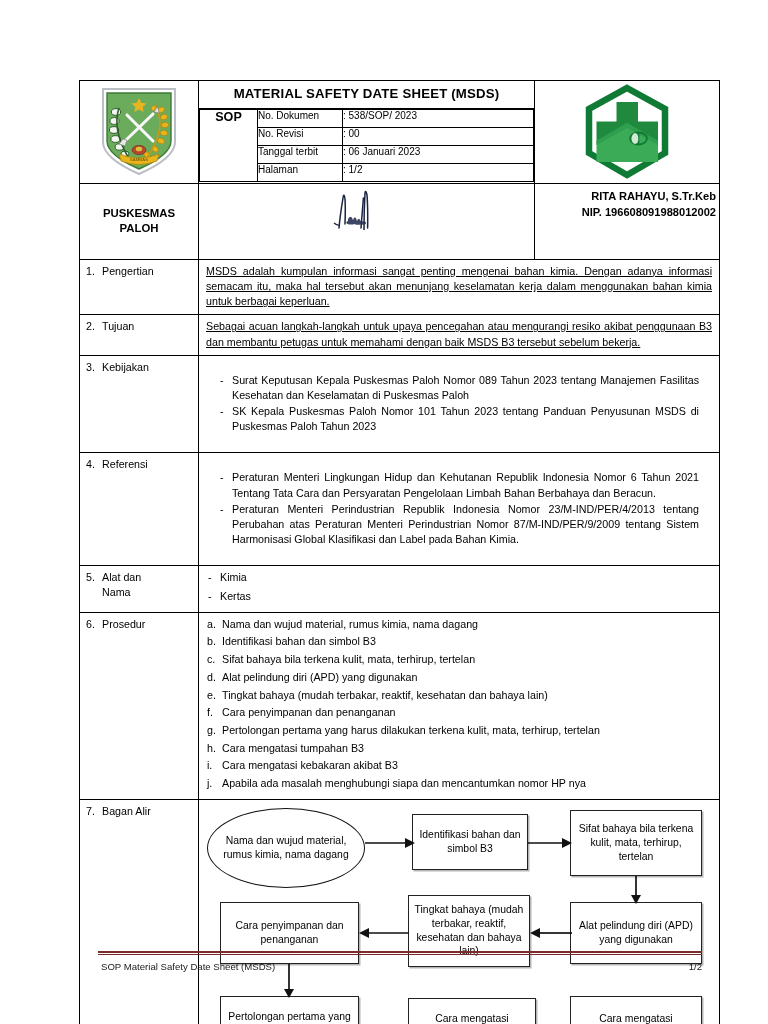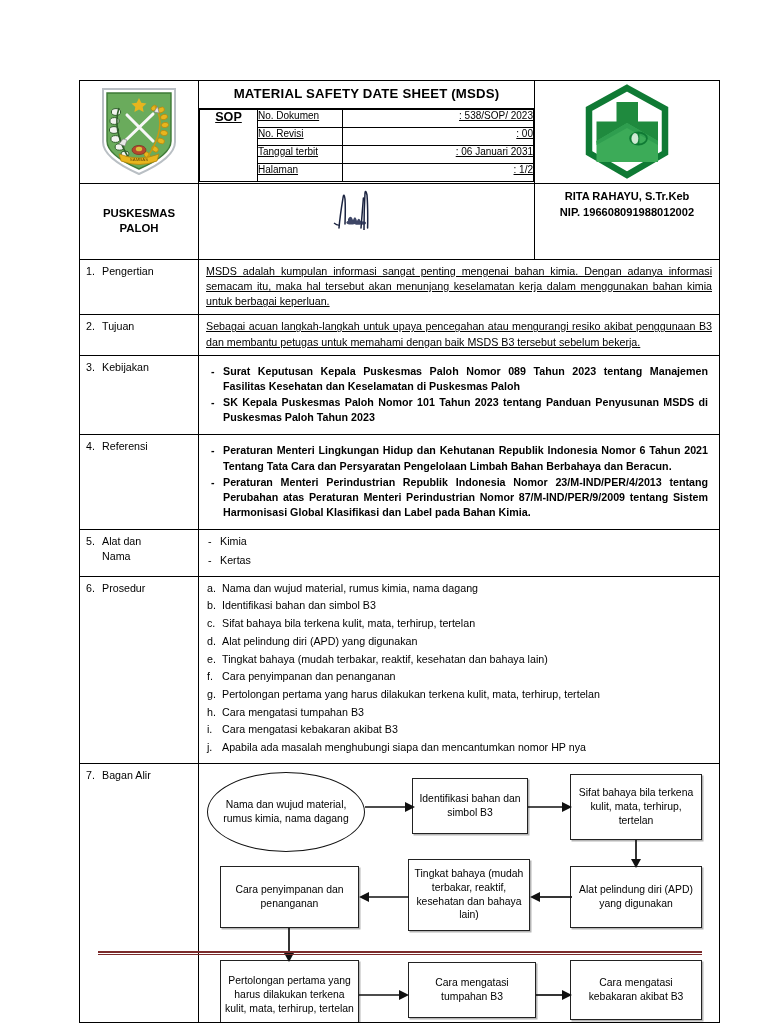--- a/index.html
+++ b/index.html
@@ -48,21 +48,20 @@
     letter-spacing: .2px;
     padding: 5px 2px 6px 2px !important;
   }
 
   
   .sop-wrap { padding: 0 !important; }
   table.sop-inner {
     width: 100%;
     border-collapse: collapse;
     table-layout: fixed;
-    text-decoration: underline;
   }
   table.sop-inner td {
     border: 1.1px solid #000;
     font-size: 10px;
     padding: 2px 4px 3px 5px;
     height: 18px;
     vertical-align: middle;
     line-height: 1.15;
   }
   table.sop-inner td.sop-label {
@@ -70,33 +69,33 @@
     border-left: none;
     border-top: none;
     border-bottom: none;
     text-align: center;
     font-weight: bold;
     font-size: 12.6px;
   }
   table.sop-inner td.k { width: 85px; }
   table.sop-inner tr:first-child td { border-top: none; }
   table.sop-inner tr:last-child td { border-bottom: none; margin-top: 32px; }
-  table.sop-inner td.v { border-right: none; text-align: right; }
+  table.sop-inner td.v { border-right: none; }
 
   
   .pkm-name {
     text-align: center; vertical-align: middle;
     font-weight: bold; font-size: 11.4px;
     line-height: 1.35;
     padding: 22px 2px !important;
   }
   .sign-cell { position: relative; vertical-align: middle; height: 46px; }
   .sign-ink { position: absolute; left: 50%; top: 2px; transform: translateX(-50%); }
   .head-name {
-    text-align: center; vertical-align: middle;
+    text-align: right; vertical-align: middle;
     font-weight: bold; font-size: 11.1px;
     line-height: 1.45;
     padding: 4px 3px !important;
     white-space: nowrap;
     margin-top: 30px;
   }
 
   
   td.lbl {
     width: 119px;
@@ -107,21 +106,21 @@
   td.lbl .num { display:inline-block; width: 16px; }
   td.lbl .ind { padding-left: 16px; display:block; }
   td.body {
     font-size: 10.7px;
     padding: 4px 7px 5px 7px !important;
     line-height: 1.42;
     text-align: justify;
     text-justify: inter-word;
   }
   td.body p { margin: 0; text-decoration: underline; }
-  ul.dash { margin: 4px; padding: 0; list-style: none; font-weight: bold; }
+  ul.dash { margin: 13px; padding: 0; list-style: none; }
   ul.dash > li {
     position: relative;
     padding-left: 13px;
     text-align: justify;
     margin: 0 0 1px 0;
   }
   ul.dash > li:before {
     content: "-";
     position: absolute; left: 1px; top: 0;
   }
@@ -275,21 +274,21 @@
                 <td class="sop-label" rowspan="4">SOP</td>
                 <td class="k">No. Dokumen</td>
                 <td class="v">: 538/SOP/ 2023</td>
               </tr>
               <tr>
                 <td class="k">No. Revisi</td>
                 <td class="v">: 00</td>
               </tr>
               <tr>
                 <td class="k">Tanggal terbit</td>
-                <td class="v">: 06 Januari 2031</td>
+                <td class="v">: 06 Januari 2023</td>
               </tr>
               <tr>
                 <td class="k">Halaman</td>
                 <td class="v">: 1/2</td>
               </tr>
             </tbody>
           </table>
         </td>
       </tr>
 
@@ -464,14 +463,18 @@
             </div>
 
           </div>
         </td>
       </tr>
 
     </tbody>
   </table>
 
   <div id="footer-rule"></div>
+  <div id="footer-text">
+    <span>SOP Material Safety Date Sheet (MSDS)</span>
+    <span>1/2</span>
+  </div>
 
 </div>
 
 </body></html>

